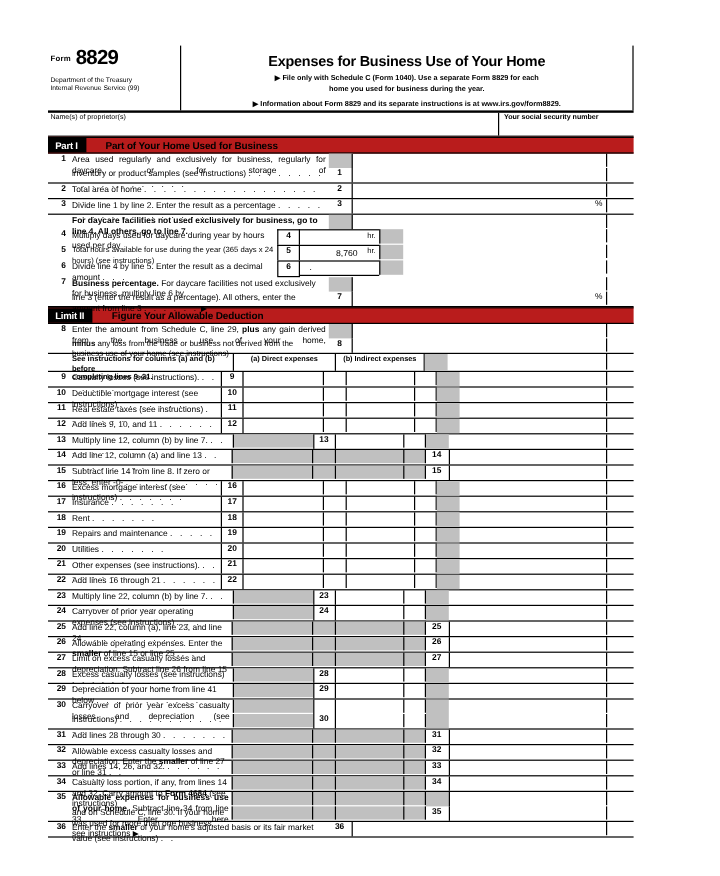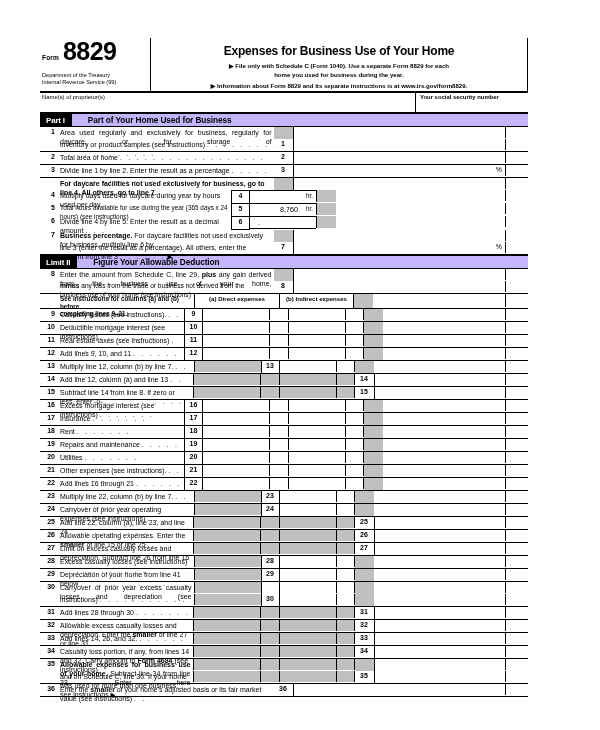--- a/index.html
+++ b/index.html
@@ -5,21 +5,21 @@
   html,body{margin:0;padding:0;background:#ffffff;}
   body{width:600px;height:730px;font-family:"Liberation Sans",sans-serif;color:#000;overflow:hidden;}
 
   #form{position:absolute;left:40px;top:38px;width:488px;}
 
   
   .masthead{display:flex;border-bottom:2px solid #000;}
   .mh-left{width:104px;padding:2px 4px 1px 2px;border-right:1.5px solid #000;}
   .mh-formline{display:flex;align-items:flex-end;gap:4px;}
   .mh-formword{font-size:6.5px;font-weight:bold;letter-spacing:.2px;padding-bottom:3px;}
-  .mh-num{font-size:25px;font-weight:bold;line-height:.95;letter-spacing:-.6px;}
+  .mh-num{font-size:17px;font-weight:bold;line-height:.95;letter-spacing:-.6px;}
   .mh-dept{font-size:5.6px;line-height:1.28;margin-top:8px;}
   .mh-center{flex:1;text-align:center;padding:3px 3px 2px 3px;border-right:1.5px solid #000;}
   .mh-title{font-size:12px;font-weight:bold;letter-spacing:-.2px;margin-top:3px;}
   .mh-sub{font-size:6.1px;font-weight:bold;line-height:1.42;margin-top:4px;}
   .mh-sub2{font-size:6.1px;font-weight:bold;margin-top:3px;}
   .arrow{font-size:6px;}
   .mh-right{width:84px;}
   .mh-omb{font-size:5.9px;text-align:center;padding:2px 0 2px;border-bottom:1.2px solid #000;}
   .mh-year{text-align:center;padding:1px 0 0;line-height:1;}
   .yr-a{font-size:18px;font-weight:bold;color:#fff;-webkit-text-stroke:1px #000;letter-spacing:-1px;}
@@ -27,21 +27,21 @@
   .mh-att{font-size:5.7px;line-height:1.25;padding:0 0 2px 4px;}
   .mh-att b{font-size:9px;}
   .mh-att-row{display:flex;align-items:flex-end;gap:3px;}
 
   
   .namerow{display:flex;border-bottom:1.2px solid #000;height:19px;}
   .namerow .nl{flex:1;font-size:5.9px;padding:1px 0 0 2px;border-right:1.2px solid #000;}
   .namerow .nr{width:108px;font-size:5.9px;font-weight:bold;padding:1px 0 0 4px;}
 
   
-  .partbar{display:flex;align-items:stretch;background:#c4b5fd;border-bottom:1.2px solid #000;border-top:1.2px solid #000;height:12px;}
+  .partbar{display:flex;align-items:stretch;background:#b91c1c;border-bottom:1.2px solid #000;border-top:1.2px solid #000;height:12px;}
   .partbadge{background:#000;color:#fff;font-size:8px;font-weight:bold;padding:0 7px 0 6px;display:flex;align-items:center;letter-spacing:-.2px;}
   .parttitle{font-size:8.3px;font-weight:bold;display:flex;align-items:center;padding-left:16px;letter-spacing:-.1px;}
 
   
   .row{display:flex;border-bottom:.9px solid #000;}
   .row.nb{border-bottom:none;}
   .lineno{width:15px;min-width:15px;font-size:7px;font-weight:bold;text-align:right;padding:1px 3px 0 0;}
   .desc{flex:1;font-size:7px;padding:1px 2px 0 2px;line-height:1.3;position:relative;}
   .desc.just{text-align:justify;text-align-last:justify;}
   .desc b{font-weight:bold;}

